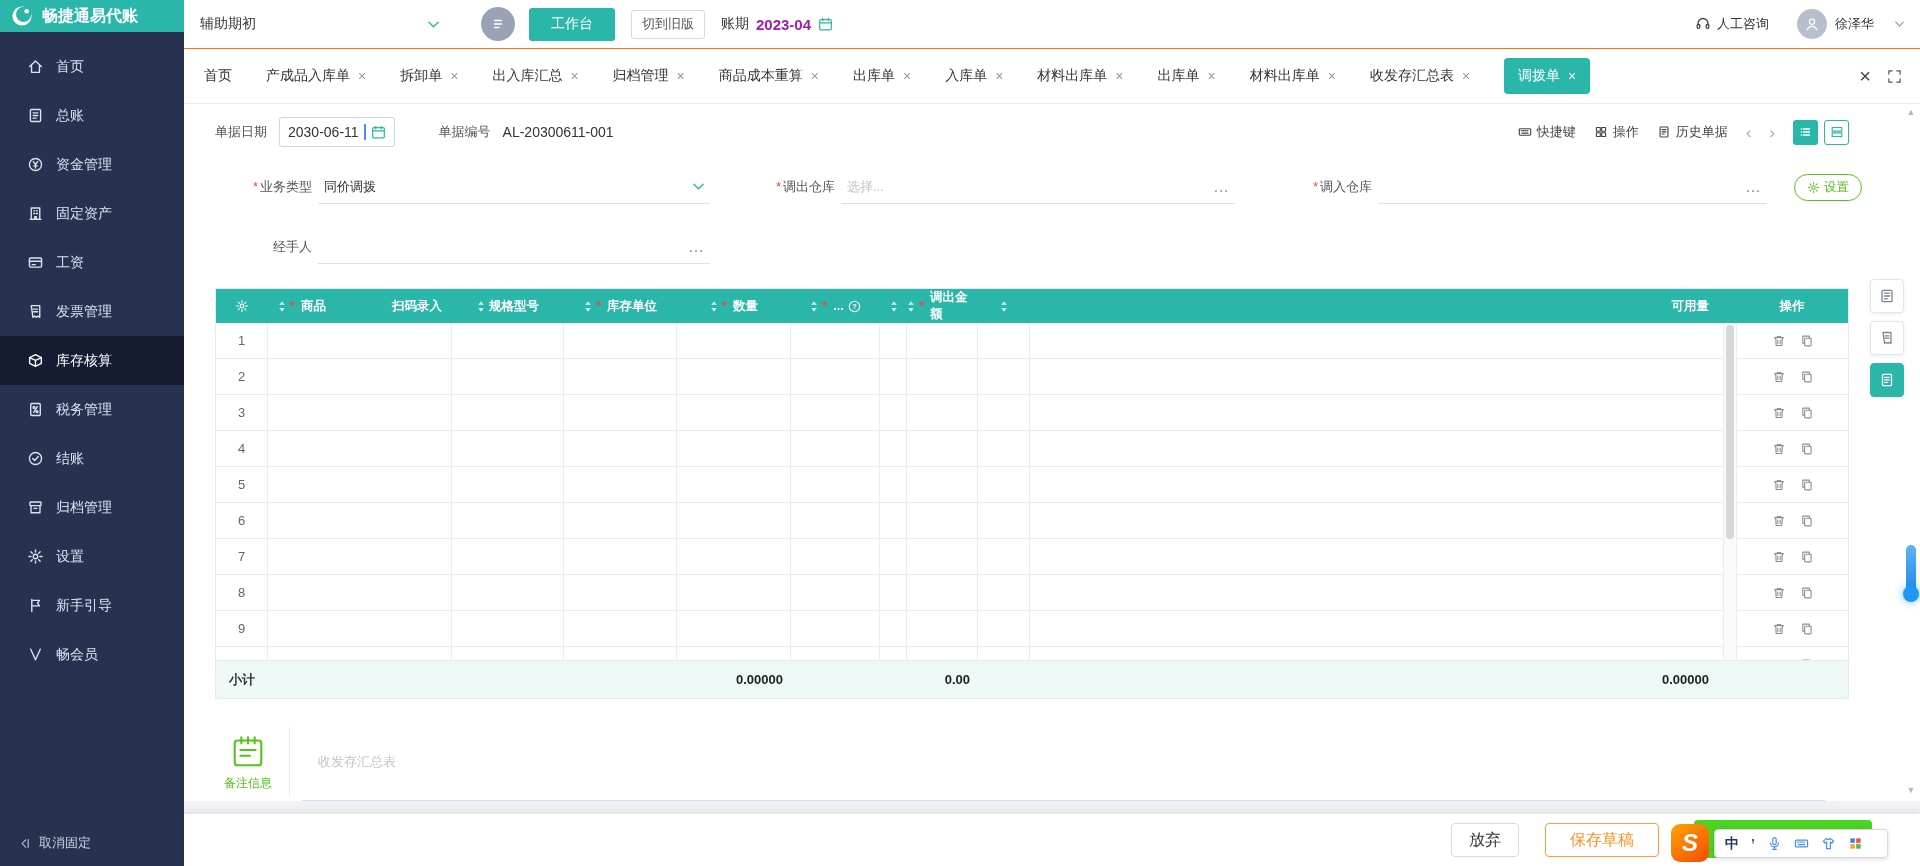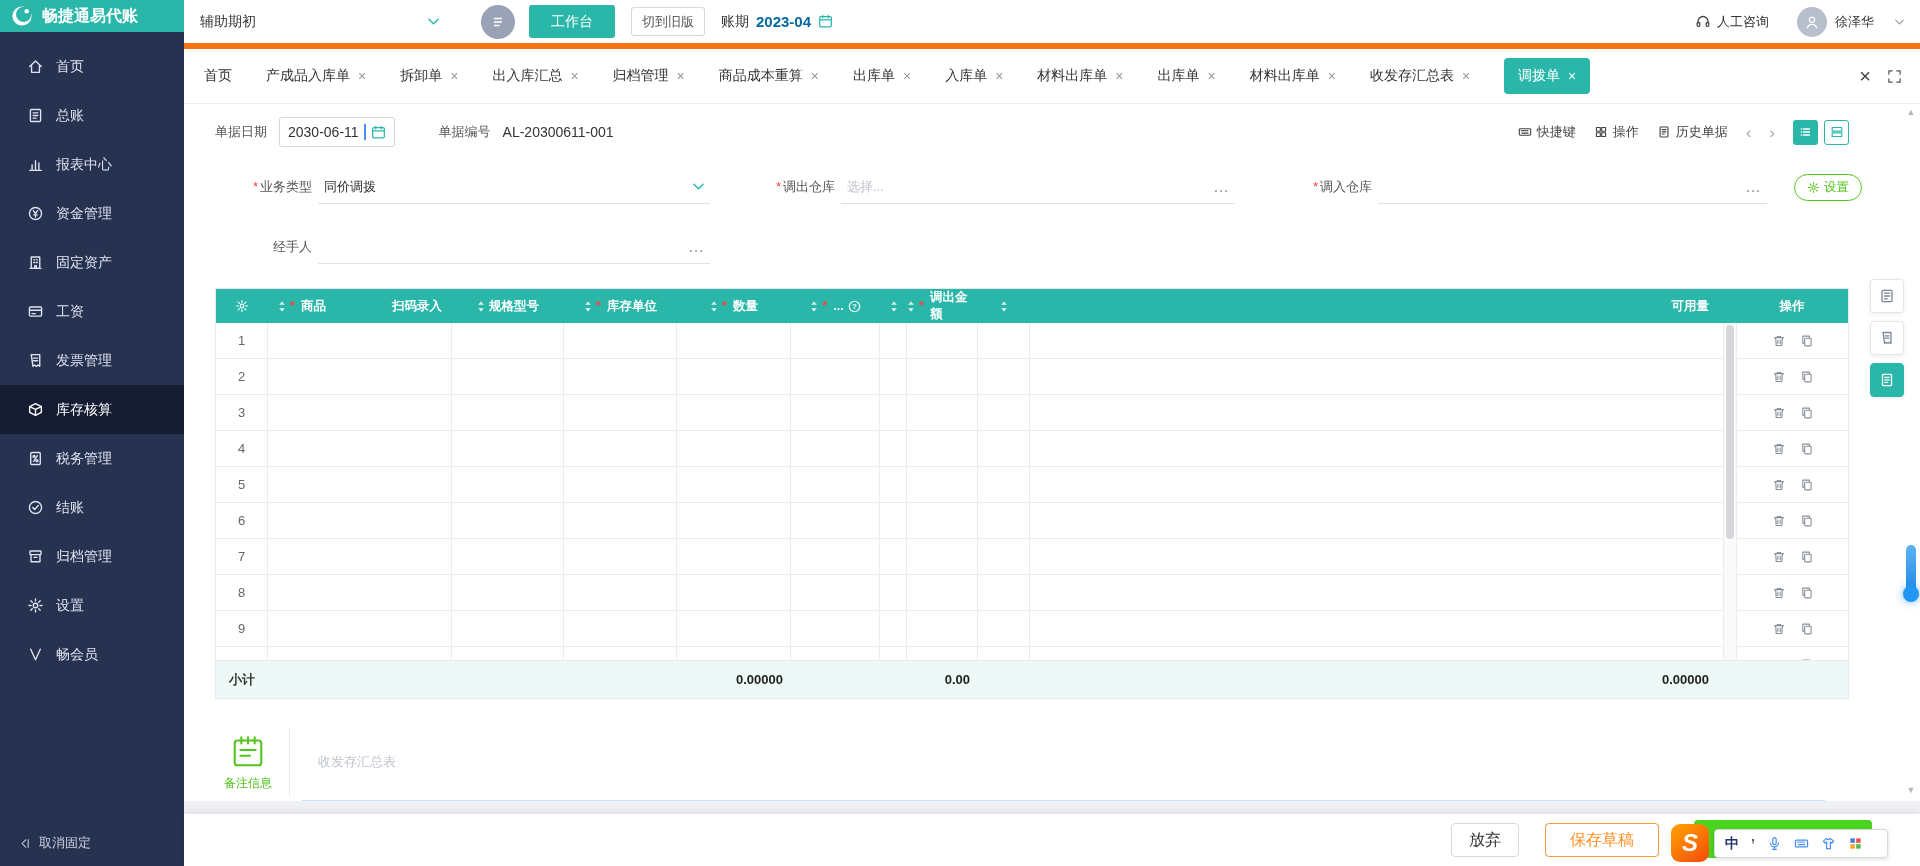--- a/index.html
+++ b/index.html
@@ -18,31 +18,31 @@
 .side-item{height:49px;display:flex;align-items:center;gap:12px;padding-left:27px;font-size:14px;cursor:pointer;}
 .side-item.active{background:#161d33;color:#fff;}
 .s-ic svg{width:17px;height:17px;}
 .unpin{height:46px;display:flex;align-items:center;gap:8px;padding-left:18px;font-size:13px;color:#c9d0e0;flex-shrink:0;cursor:pointer;}
 .unpin .ic svg{width:13px;height:13px;}
 
 
 .main{flex:1;display:flex;flex-direction:column;min-width:0;position:relative;}
 
 
-.topbar{height:49px;background:#fff;display:flex;align-items:center;padding:0 16px 0 8px;border-bottom:6px solid #f97316;flex-shrink:0;}
+.topbar{height:49px;background:#fff;display:flex;align-items:center;padding:0 16px 0 8px;border-bottom:1px solid #f97316;flex-shrink:0;}
 .bookset{width:255px;display:flex;align-items:center;justify-content:space-between;padding:0 8px;font-size:14px;color:#333;cursor:pointer;}
 .bookset .chev{color:#2ab7a9;}
 .chev svg{width:11px;height:7px;}
 .chev-sm svg{width:9px;height:6px;}
 .note-circle{width:34px;height:34px;border-radius:50%;background:#9aa3b6;margin-left:34px;display:flex;align-items:center;justify-content:center;color:#fff;cursor:pointer;}
 .btn-workbench{margin-left:14px;height:33px;padding:0 22px;background:#2ab7a9;color:#fff;font-size:14px;border-radius:3px;border:none;display:flex;align-items:center;}
 .btn-oldver{margin-left:16px;height:29px;padding:0 10px;border:1px solid #d9d9d9;border-radius:3px;font-size:13px;color:#555;background:#fff;display:flex;align-items:center;}
 .period{margin-left:16px;display:flex;align-items:center;gap:7px;}
 .period-label{font-size:14px;color:#333;}
-.period-value{font-size:15px;font-weight:bold;color:#0369a1;}
+.period-value{font-size:15px;font-weight:bold;color:#a21caf;}
 .cal{color:#2ab7a9;}
 .cal svg{width:15px;height:15px;}
 .tb-spacer{flex:1;}
 .support{display:flex;align-items:flex-start;gap:6px;font-size:13px;color:#333;cursor:pointer;}
 .support .ic{color:#444;}
 .avatar{width:30px;height:30px;border-radius:50%;background:#b7bfcc;margin-left:28px;display:flex;align-items:center;justify-content:center;color:#fff;}
 .uname{margin-left:8px;font-size:13px;display:flex;align-items:center;gap:21px;cursor:pointer;}
 .uname .chev-sm{color:#999;}
 
 
@@ -191,28 +191,20 @@
             <svg viewBox="0 0 16 16" fill="none" stroke="currentColor" stroke-width="1.3" stroke-linecap="round" stroke-linejoin="round">
               <rect x="3.2" y="2.3" width="9.6" height="11.4" rx="1"></rect>
               <path d="M5.8 5.5h4.4M5.8 8h4.4M5.8 10.5h2.8"></path>
             </svg>
           </span>
           <span class="side-label">总账</span>
         </div>
         <div class="side-item">
           <span class="ic s-ic">
             <svg viewBox="0 0 16 16" fill="none" stroke="currentColor" stroke-width="1.3" stroke-linecap="round" stroke-linejoin="round">
-              <path d="M2.5 13.5h11M4.8 13V8.5M8 13V4.5M11.2 13V6.5"></path>
-            </svg>
-          </span>
-          <span class="side-label">报表中心</span>
-        </div>
-        <div class="side-item">
-          <span class="ic s-ic">
-            <svg viewBox="0 0 16 16" fill="none" stroke="currentColor" stroke-width="1.3" stroke-linecap="round" stroke-linejoin="round">
               <circle cx="8" cy="8" r="5.7"></circle>
               <path d="M6 5.3l2 2.7 2-2.7M8 8.2v3.1M6.4 9.3h3.2"></path>
             </svg>
           </span>
           <span class="side-label">资金管理</span>
         </div>
         <div class="side-item">
           <span class="ic s-ic">
             <svg viewBox="0 0 16 16" fill="none" stroke="currentColor" stroke-width="1.3" stroke-linecap="round" stroke-linejoin="round">
               <rect x="4" y="2.8" width="8" height="10.7"></rect>
@@ -278,20 +270,28 @@
           <span class="side-label">归档管理</span>
         </div>
         <div class="side-item">
           <span class="ic s-ic">
             <svg viewBox="0 0 16 16" fill="none" stroke="currentColor" stroke-width="1.3" stroke-linecap="round" stroke-linejoin="round">
               <circle cx="8" cy="8" r="2.1"></circle>
               <path d="M8 1.8v2M8 12.2v2M1.8 8h2M12.2 8h2M3.6 3.6l1.4 1.4M11 11l1.4 1.4M12.4 3.6L11 5M5 11l-1.4 1.4"></path>
             </svg>
           </span>
           <span class="side-label">设置</span>
+        </div>
+        <div class="side-item">
+          <span class="ic s-ic">
+            <svg viewBox="0 0 16 16" fill="none" stroke="currentColor" stroke-width="1.3" stroke-linecap="round" stroke-linejoin="round">
+              <path d="M4.5 2.3v11.4M4.5 3.2h7.2l-1.8 2.6 1.8 2.6H4.5"></path>
+            </svg>
+          </span>
+          <span class="side-label">新手引导</span>
         </div>
         <div class="side-item">
           <span class="ic s-ic">
             <svg viewBox="0 0 16 16" fill="none" stroke="currentColor" stroke-width="1.3" stroke-linecap="round" stroke-linejoin="round">
               <path d="M3.5 3l4.5 10L12.5 3"></path>
             </svg>
           </span>
           <span class="side-label">畅会员</span>
         </div>
       </nav>

